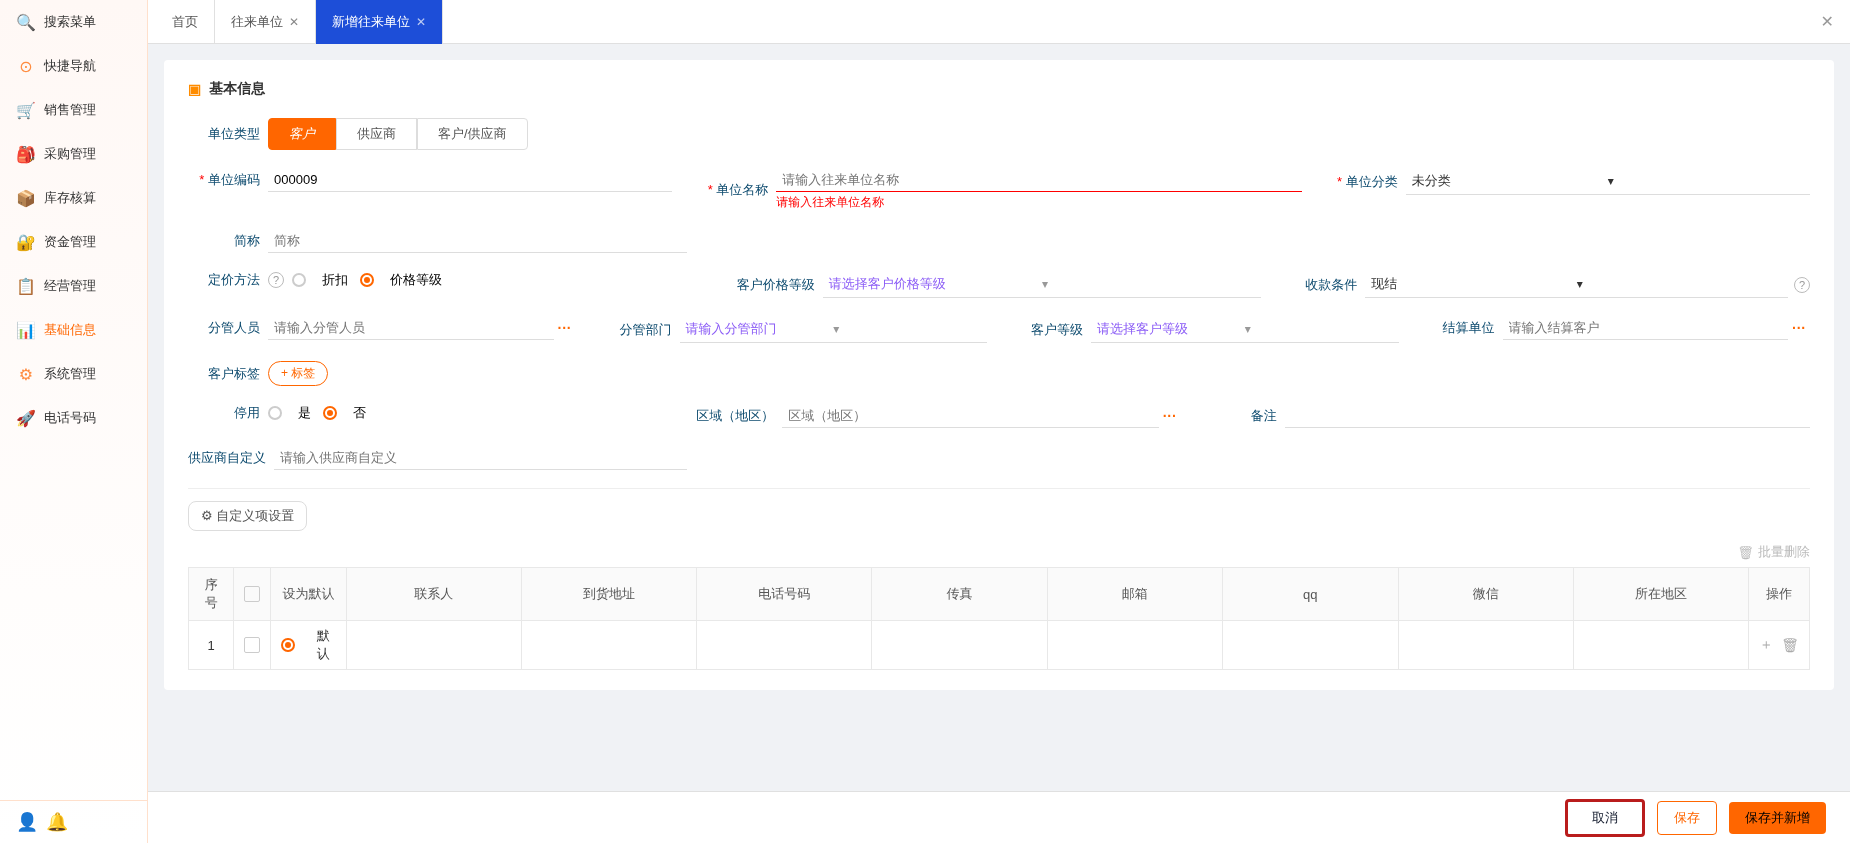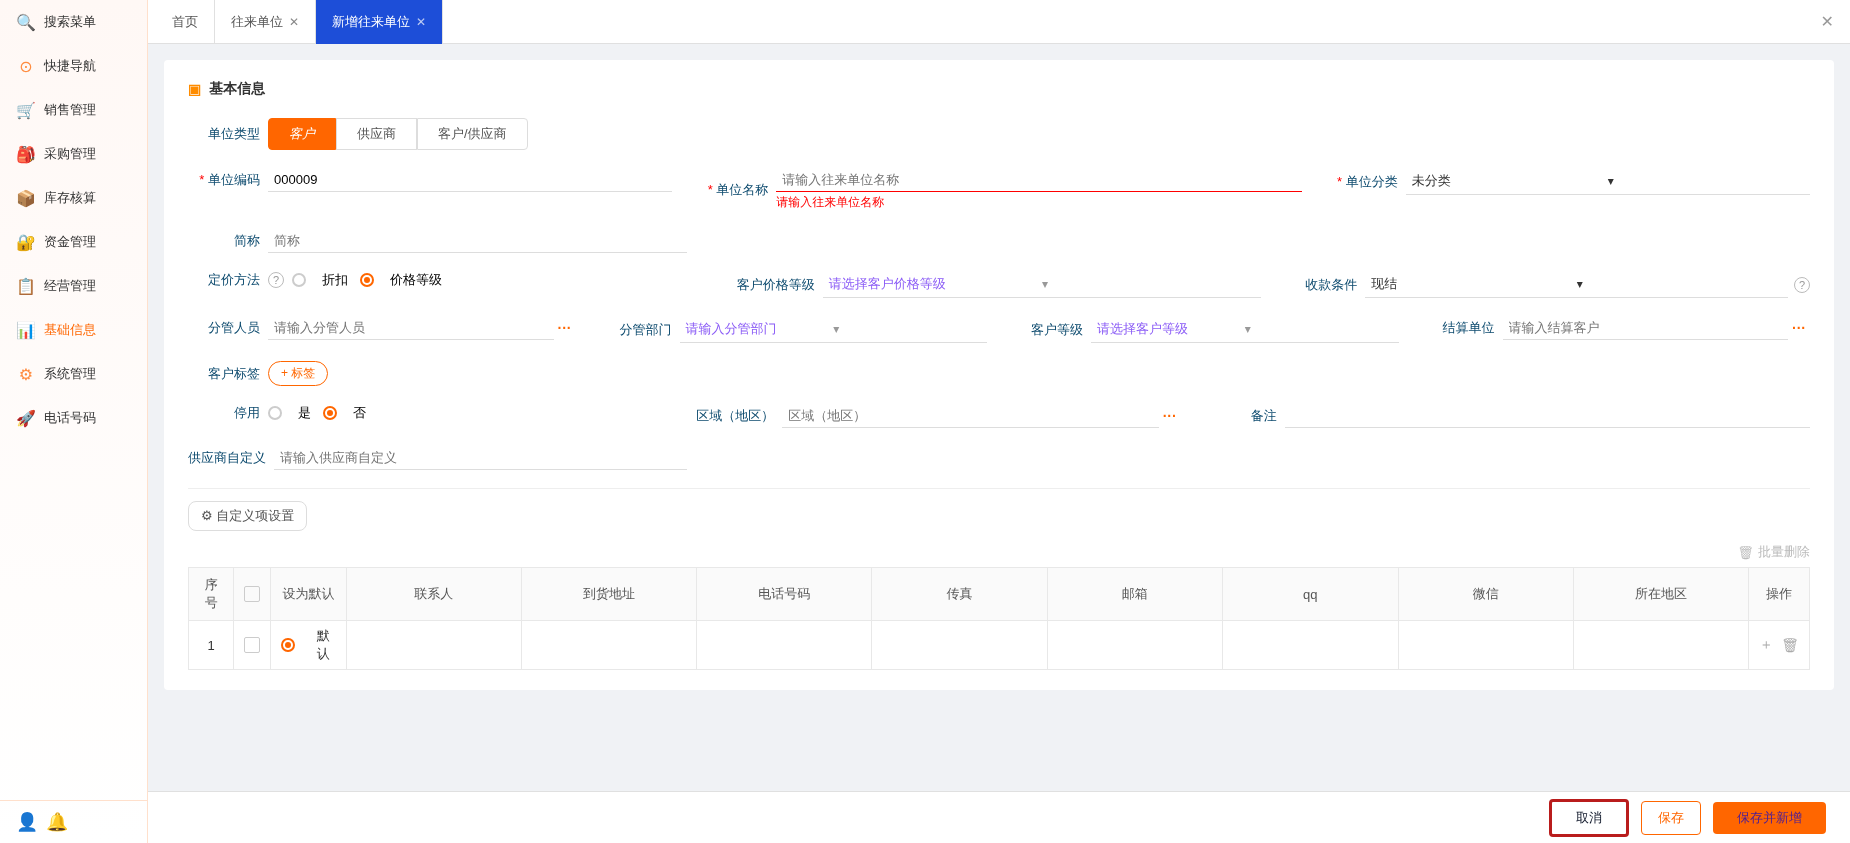--- a/index.html
+++ b/index.html
@@ -359,27 +359,27 @@
     .btn-save {
       padding: 7px 16px;
       border: 1px solid #ff6600;
       border-radius: 4px;
       cursor: pointer;
       font-size: 13px;
       background: #fff;
       color: #ff6600;
     }
     .btn-save-add {
-      padding: 7px 24px;
+      padding: 7px 16px;
       border: none;
       border-radius: 4px;
       cursor: pointer;
       font-size: 13px;
       background: #ff6600;
-      color: #4c1d95;
+      color: #000000;
     }
 
     
     ::-webkit-scrollbar { width: 4px; height: 4px; }
     ::-webkit-scrollbar-track { background: #f0f0f0; }
     ::-webkit-scrollbar-thumb { background: #ccc; border-radius: 2px; }
 
     .action-icons {
       display: flex;
       align-items: center;

